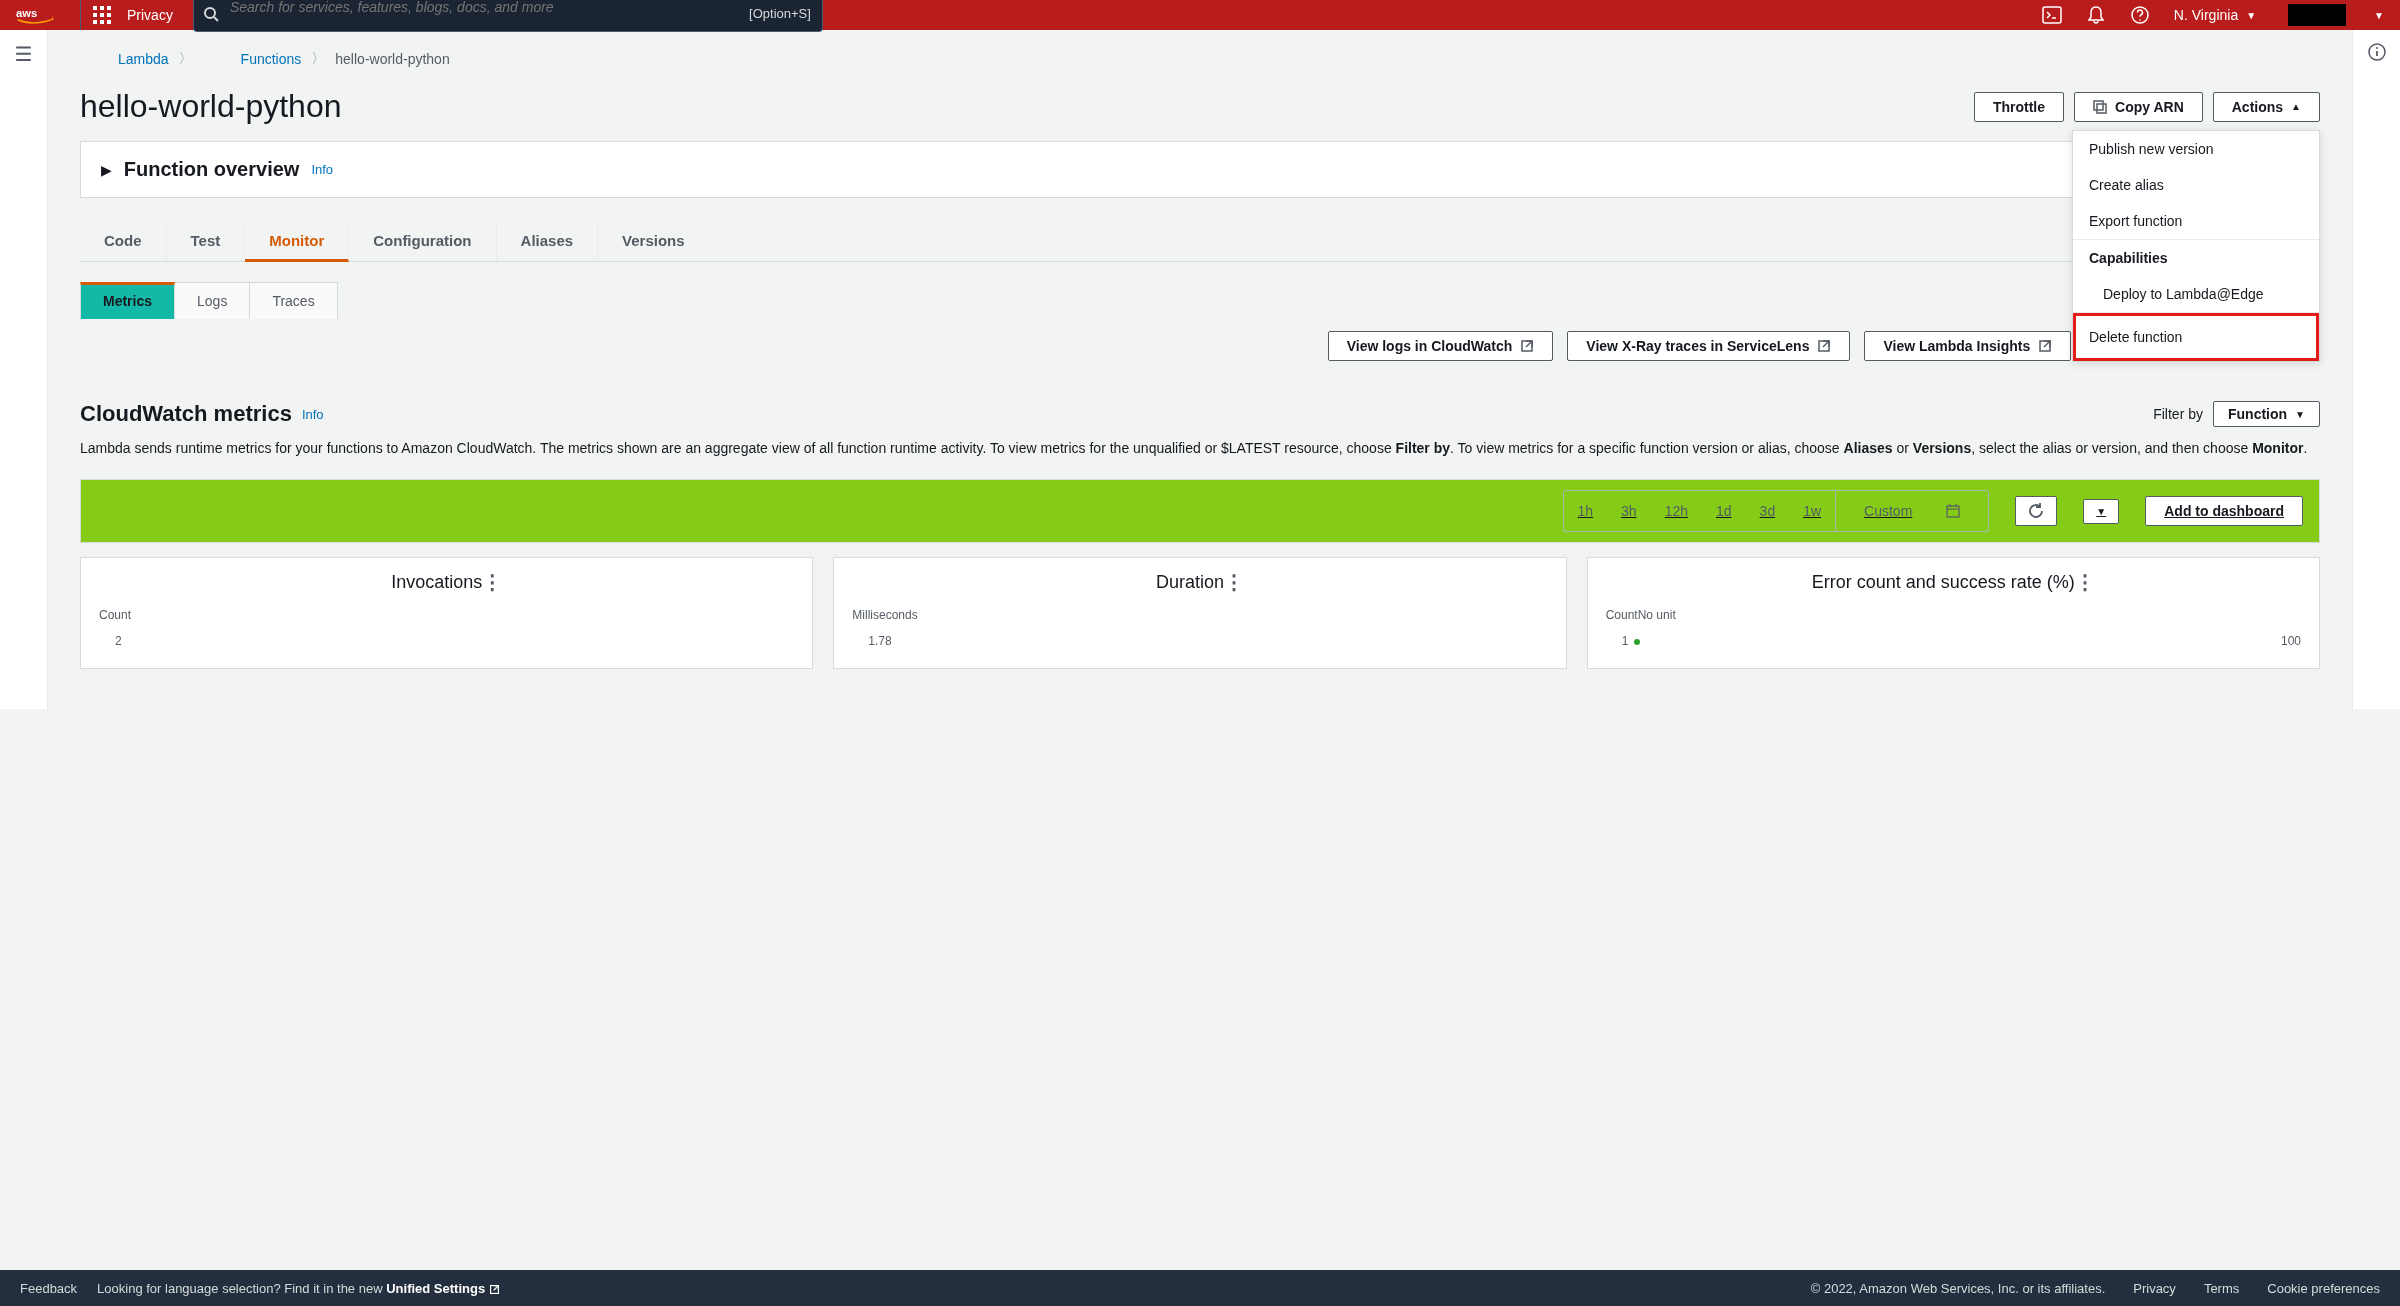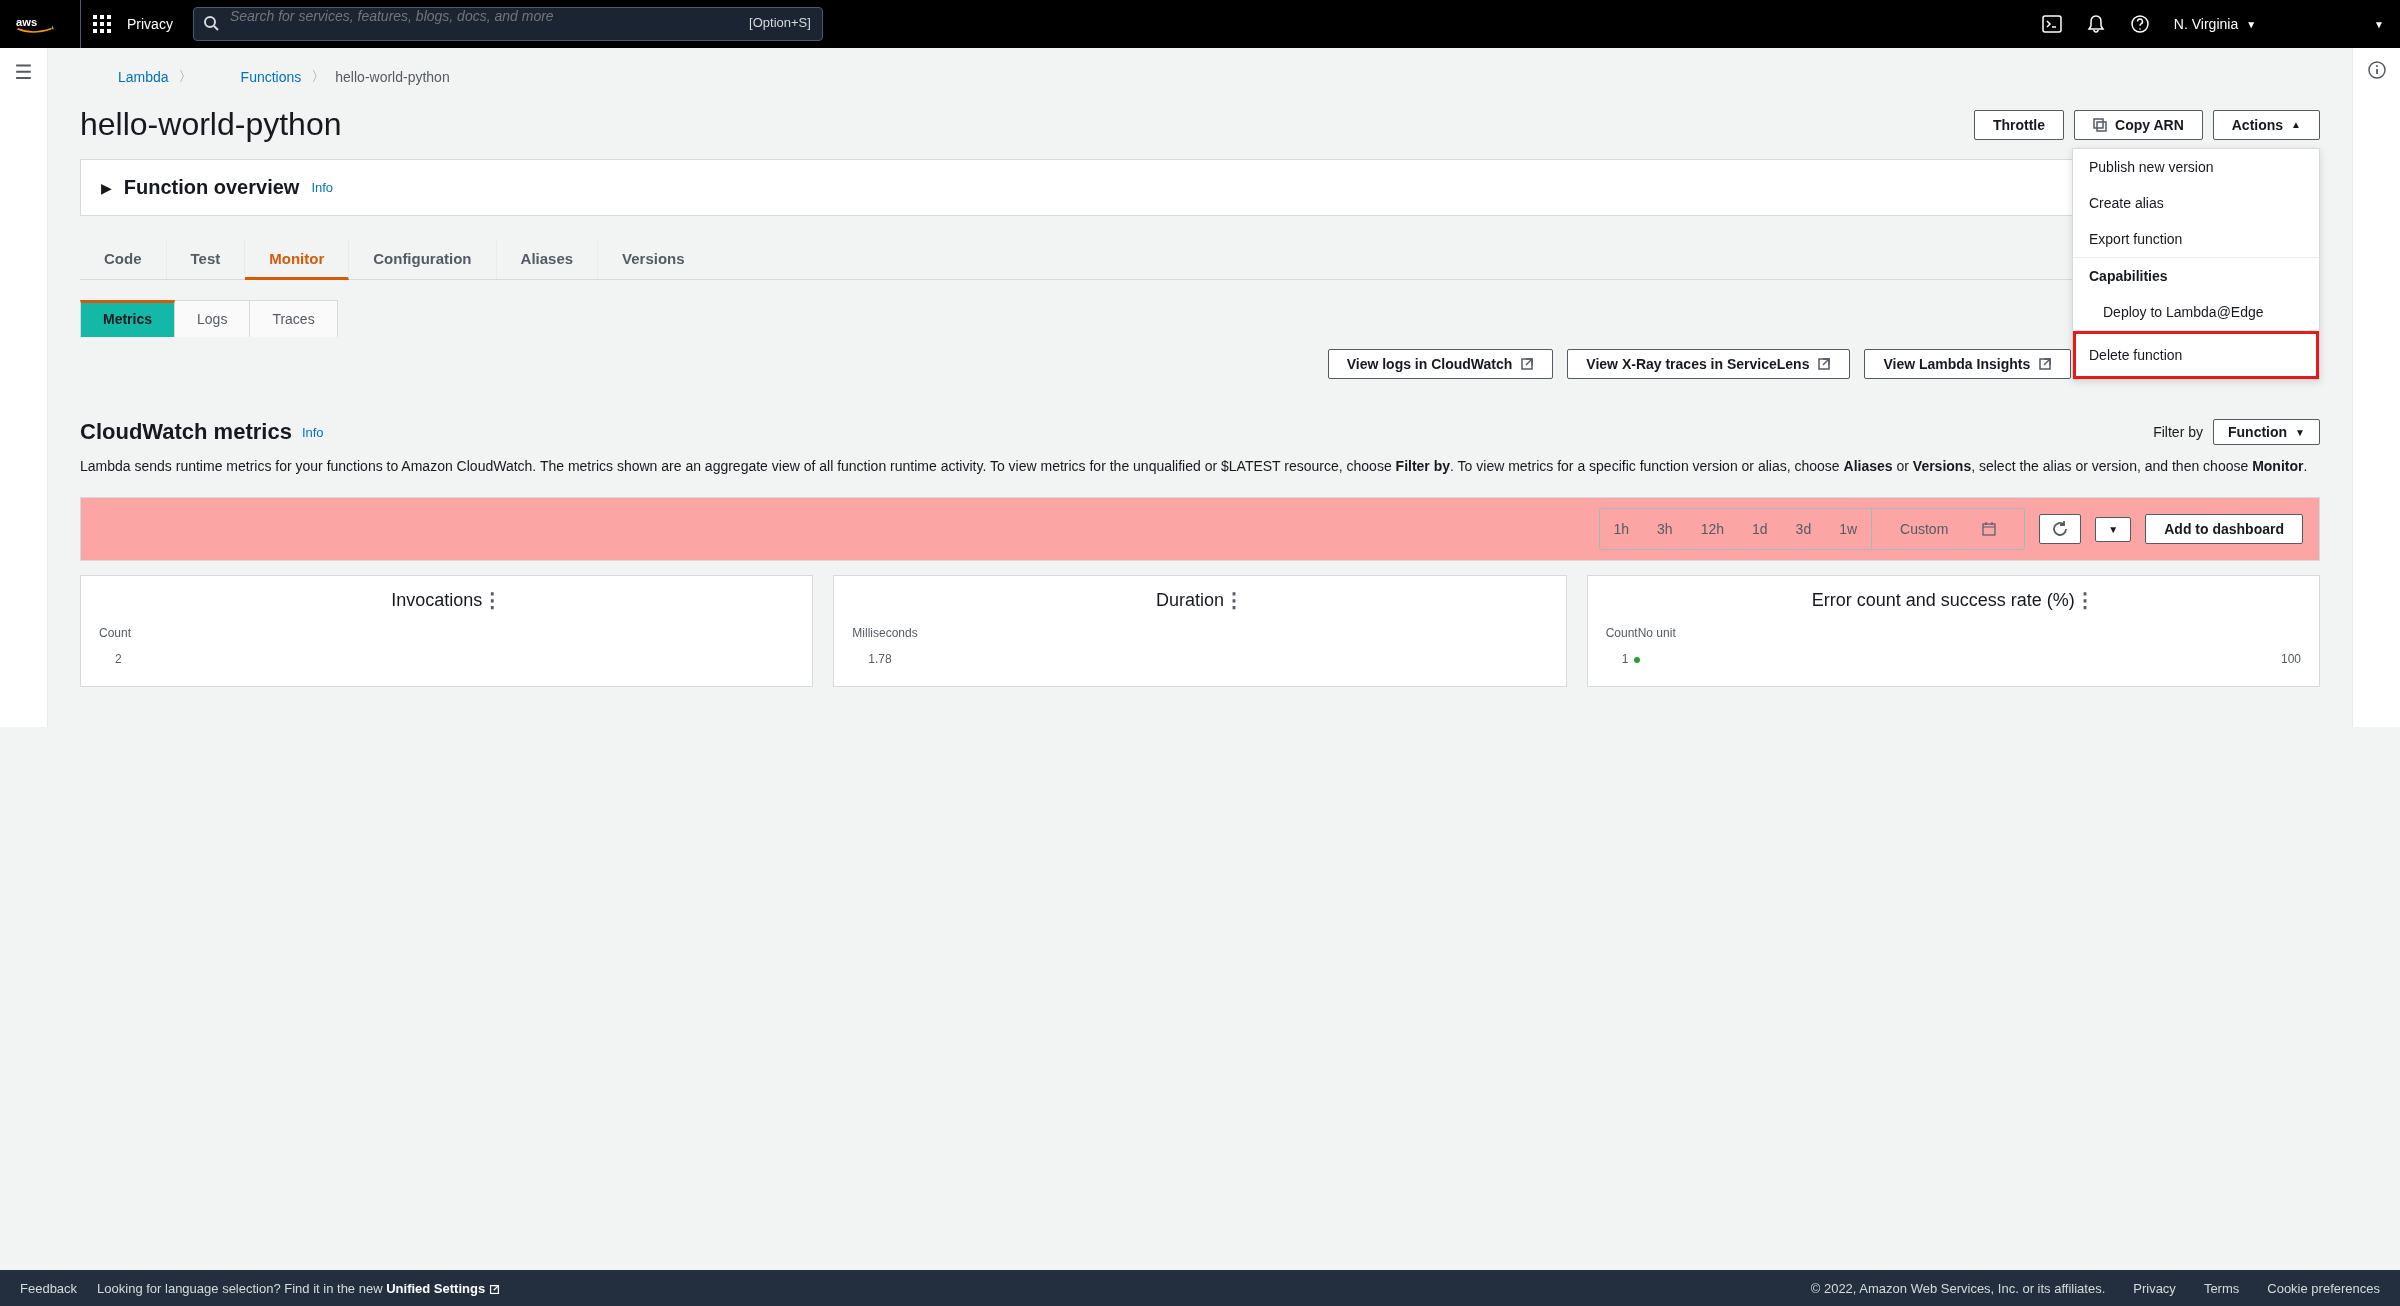--- a/index.html
+++ b/index.html
@@ -1,19 +1,19 @@
 <!DOCTYPE html>
 <html><head>
 <meta charset="utf-8">
 <style>
 * { box-sizing: border-box; margin: 0; padding: 0; font-family: "Amazon Ember", "Helvetica Neue", Arial, sans-serif; }
 body { background: #f2f3f3; color: #16191f; font-size: 14px; }
 
 
-.topnav { background: #000000; height: 48px; display: flex; align-items: center; color: #fff; width: 100%; }
+.topnav { background: #b91c1c; height: 30px; display: flex; align-items: center; color: #fff; width: 100%; }
 .topnav .logo { padding: 0 16px; border-right: 1px solid #4a5a70; height: 100%; display: flex; align-items: center; }
 .topnav .logo svg { height: 20px; }
 .topnav .apps-icon { padding: 0 12px; display: flex; align-items: center; cursor: pointer; }
 .topnav .services-link { padding: 0 12px 0 4px; font-size: 14px; cursor: pointer; }
 .topnav .search-wrap { flex: 0 0 630px; margin-left: 8px; position: relative; }
 .topnav .search-wrap input { width: 100%; height: 34px; background: #1a2433; border: 1px solid #4a5a70; border-radius: 4px; color: #d5dbdb; padding: 0 100px 16px 36px; font-style: italic; font-size: 14px; }
 .topnav .search-wrap .si { position: absolute; left: 10px; top: 8px; color: #d5dbdb; }
 .topnav .search-wrap .kbd { position: absolute; right: 12px; top: 8px; color: #d5dbdb; font-style: normal; font-size: 13px; }
 .topnav .spacer { flex: 1; }
 .topnav .right-icons { display: flex; align-items: center; gap: 24px; padding-right: 16px; }
@@ -78,21 +78,21 @@
 .ext-ic { display: inline-flex; }
 
 
 .section-head { display: flex; align-items: center; justify-content: space-between; margin-top: 40px; }
 .section-head h2 { font-size: 22px; font-weight: 700; display: inline-flex; align-items: center; gap: 10px; }
 .section-head .filter-wrap { display: flex; align-items: center; gap: 10px; font-size: 14px; }
 .section-desc { margin-top: 10px; font-size: 14px; color: #16191f; line-height: 1.6; }
 .section-desc b { font-weight: 700; }
 
 
-.timebar-panel { background: #fca5a5; border: 1px solid #d5dbdb; padding: 10px 16px; margin-top: 20px; display: flex; justify-content: flex-end; align-items: center; gap: 14px; }
+.timebar-panel { background: #84cc16; border: 1px solid #d5dbdb; padding: 10px 16px; margin-top: 20px; display: flex; justify-content: flex-end; align-items: center; gap: 26px; text-decoration: underline; }
 .time-group { display: flex; align-items: center; border: 1px solid #aab7b8; border-radius: 2px; overflow: hidden; }
 .time-group span { padding: 6px 14px; font-size: 14px; color: #545b64; cursor: pointer; }
 .time-group .custom { display: flex; align-items: center; gap: 6px; border-left: 1px solid #aab7b8; }
 .iconbtn { border: 1px solid #545b64; border-radius: 2px; padding: 6px 12px; background: #fff; cursor: pointer; display: inline-flex; align-items: center; }
 
 
 .charts-row { display: flex; gap: 20px; margin-top: 14px; }
 .chart-card { flex: 1; background: #fff; border: 1px solid #d5dbdb; padding: 12px 18px 20px; min-width: 0; }
 .chart-card .cc-head { display: flex; justify-content: center; align-items: center; }
 .chart-card h3 { font-size: 18px; font-weight: 400; }

